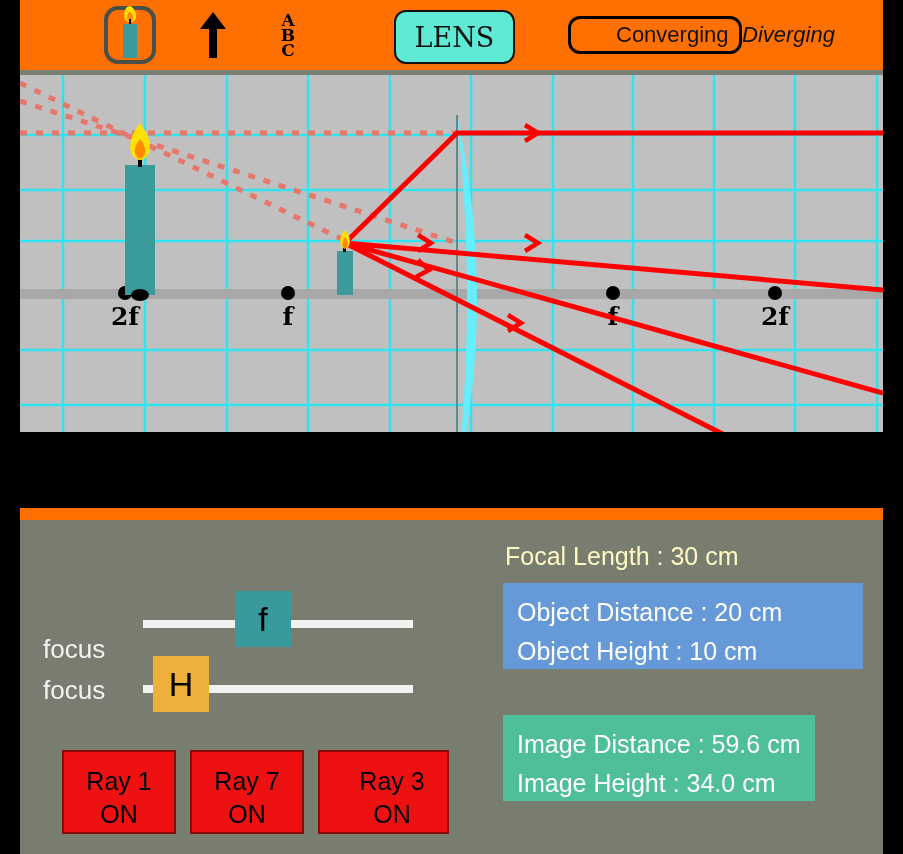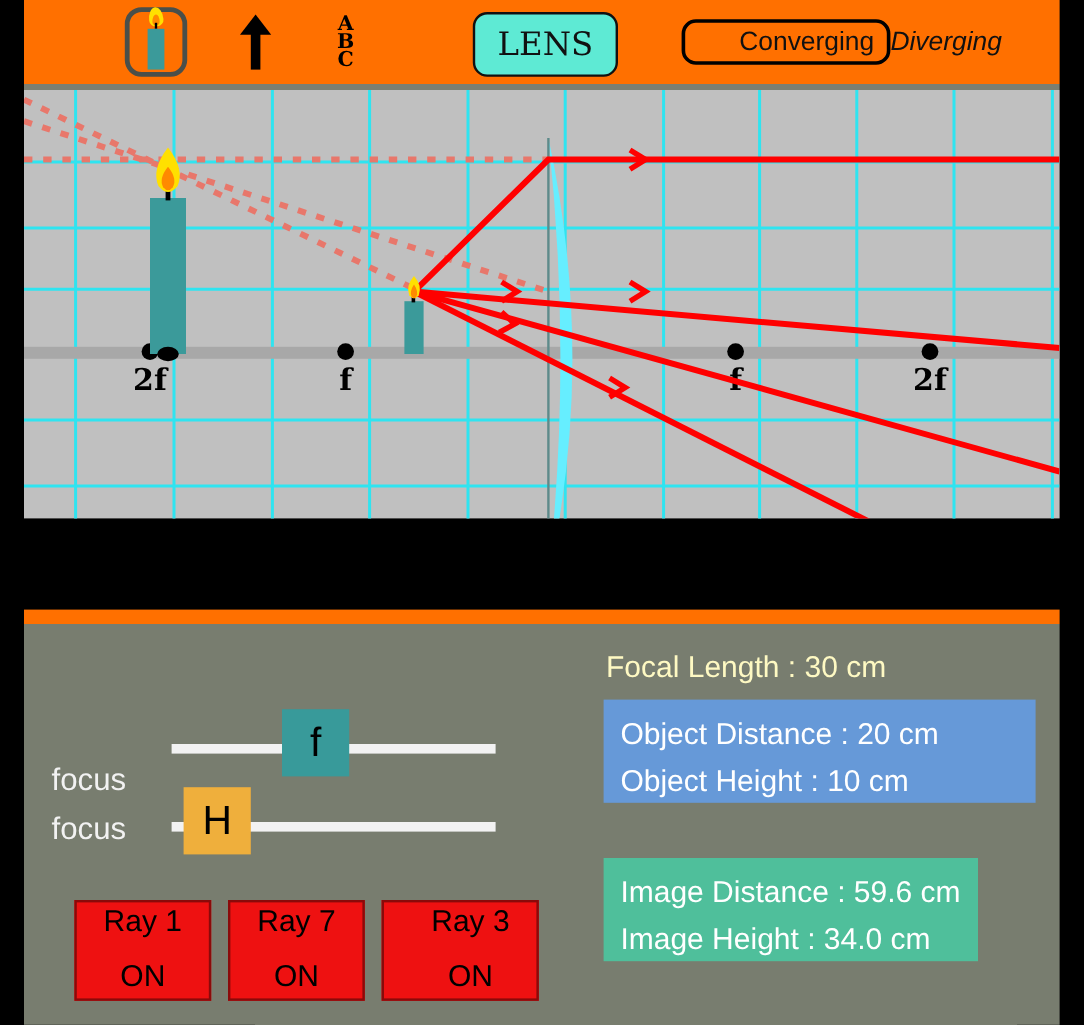--- a/index.html
+++ b/index.html
@@ -47,21 +47,21 @@
   .orange-div{position:absolute;left:0;top:508px;width:863px;height:12px;background:#FF7000;}
 
   
   .panel{position:absolute;left:0;top:520px;width:863px;height:334px;background:#787D6F;}
   .slider-label{color:#F2F2F2;font-size:26px;}
   .track{position:absolute;height:8px;background:#F2F2F2;}
   .handle{position:absolute;display:flex;align-items:center;justify-content:center;
        font-size:34px;color:#000;font-family:"Liberation Sans",sans-serif;}
 
   .raybtn{position:absolute;width:110px;height:80px;background:#EE1111;border:2px solid #8a0a0a;
-       display:flex;flex-direction:column;align-items:center;justify-content:space-between;
+       display:flex;flex-direction:column;align-items:center;justify-content:flex-end;
        font-size:25px;color:#000;line-height:1.35;}
 
   .readout{position:absolute;font-size:25px;color:#fef9c3;}
   .rbox{position:absolute;padding:10px 14px;box-sizing:border-box;}
   .rbox div{font-size:25px;color:#FFFFFF;line-height:1.55;}
 </style>
 </head>
 <body>
 
 <div class="stage">

